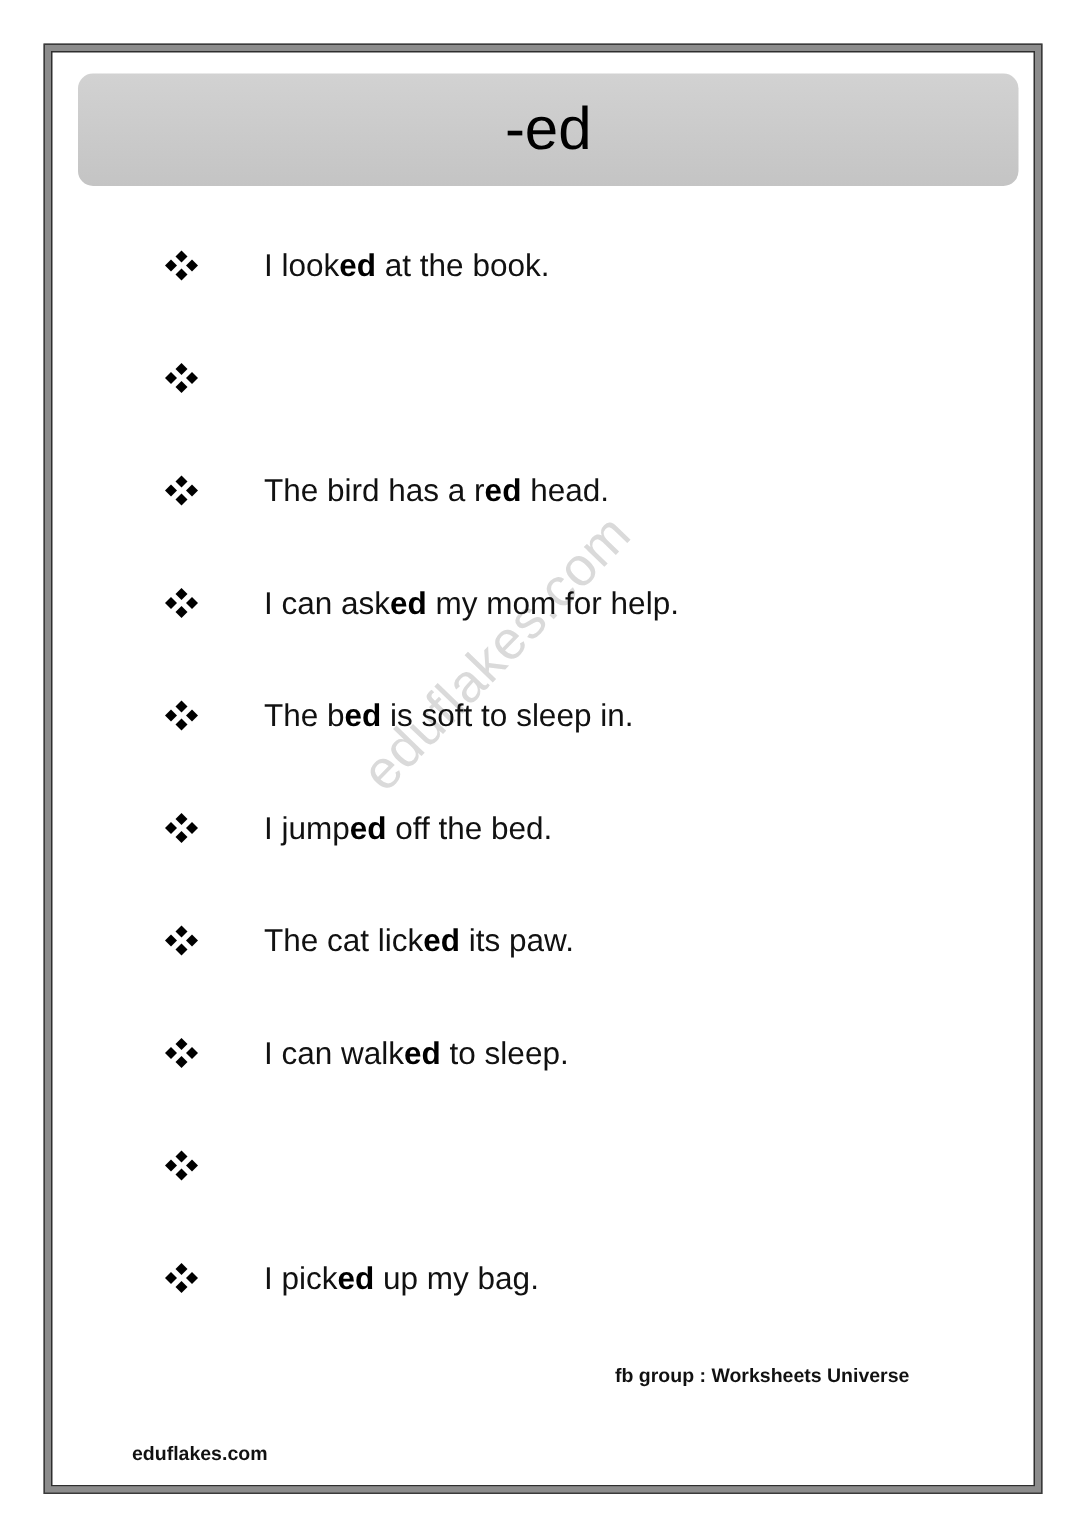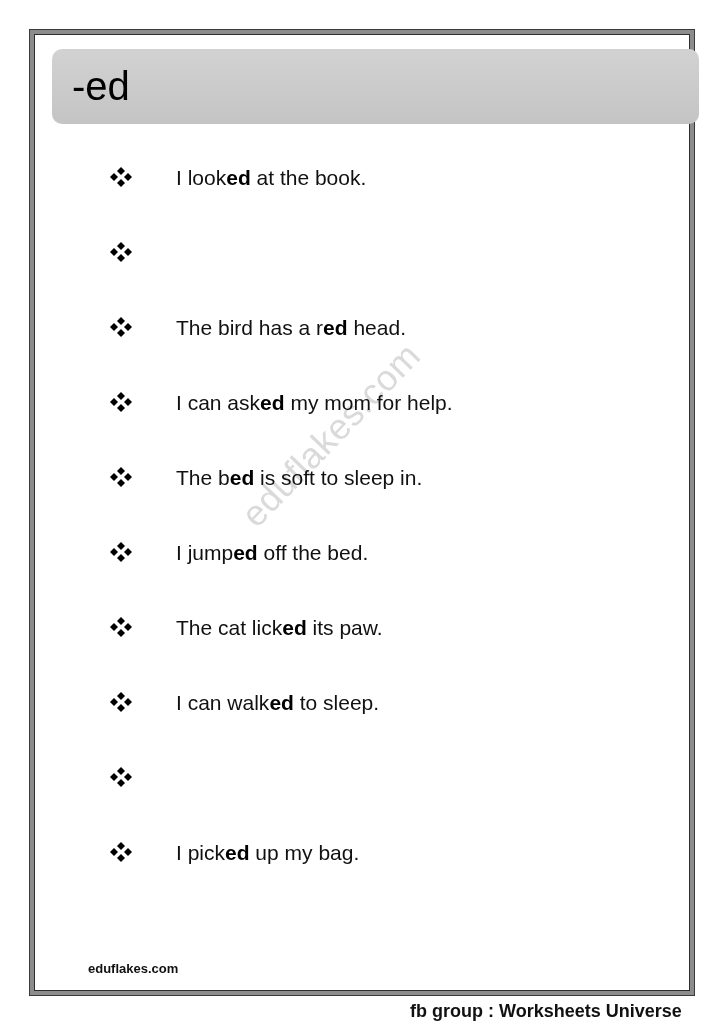--- a/index.html
+++ b/index.html
@@ -37,21 +37,21 @@
     .title-bar {
       position: absolute;
       left: 52px;
       top: 49px;
       width: 627px;
       height: 75px;
       border-radius: 10px;
       background: linear-gradient(to bottom, #d2d2d2 0%, #c4c4c4 100%);
       display: flex;
       align-items: center;
-      padding-left: 20px;
+      justify-content: center;
     }
     .title-text {
       font-family: "Liberation Sans", "DejaVu Sans", sans-serif;
       font-size: 40px;
       color: #000000;
       letter-spacing: 0px;
       line-height: 1;
       margin-top: -2px;
     }
     .items {
@@ -101,22 +101,22 @@
       position: absolute;
       left: 88px;
       top: 961px;
       font-size: 13px;
       font-weight: bold;
       color: #111111;
     }
     .footer-right {
       position: absolute;
       left: 410px;
-      top: 1001px;
-      font-size: 18px;
+      top: 909px;
+      font-size: 13px;
       font-weight: bold;
       color: #111111;
     }
   </style>
 </head>
 <body>
 
 <div class="page-frame">
   <div class="page-frame-inner"></div>
 </div>

